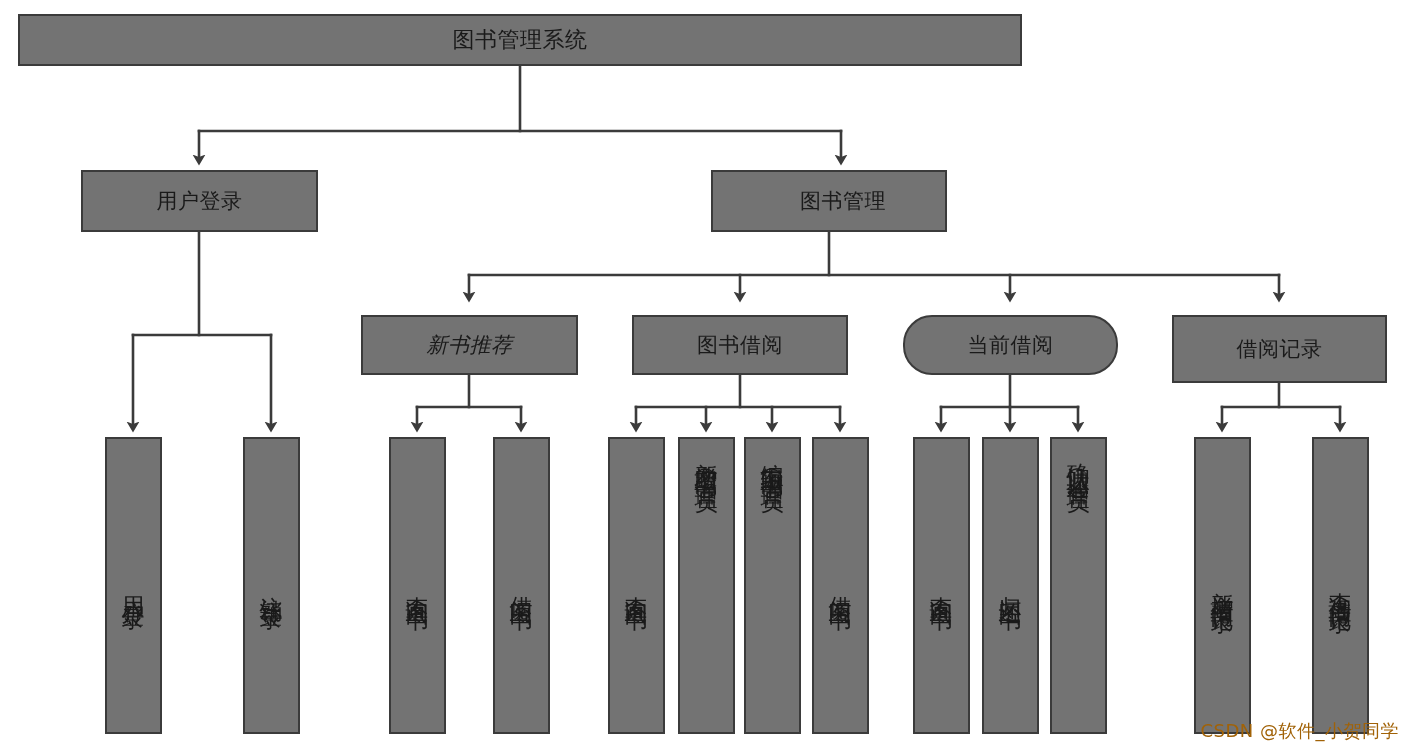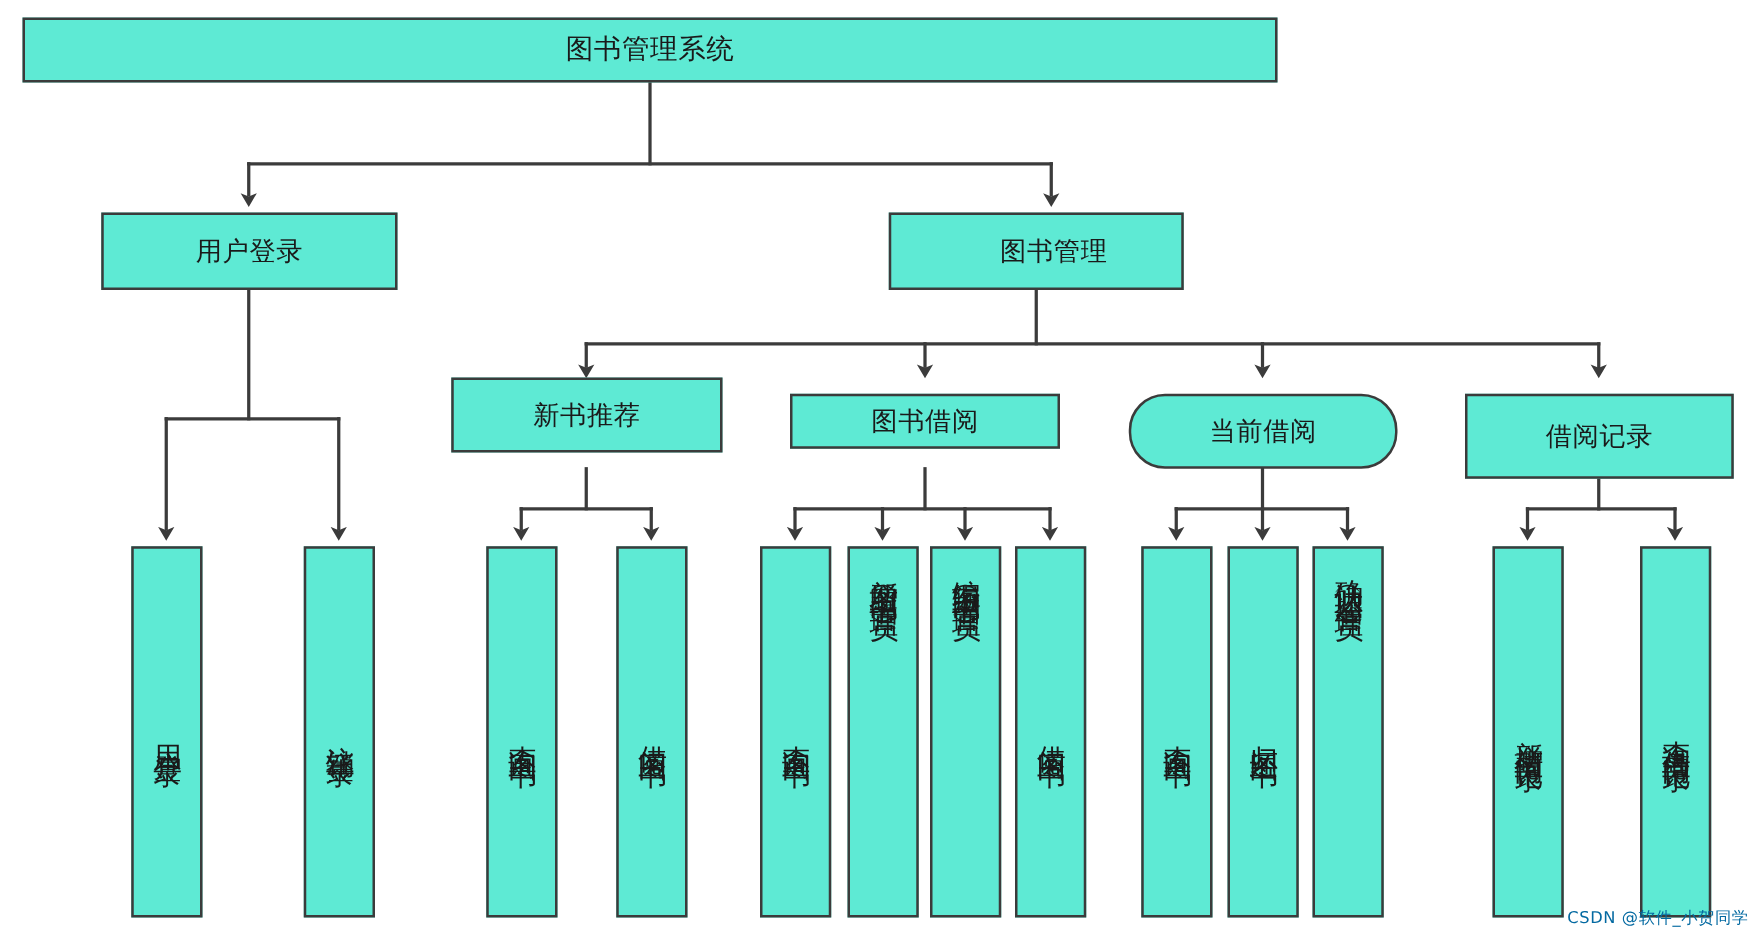--- a/index.html
+++ b/index.html
@@ -9,21 +9,21 @@
     background:#ffffff;
     font-family:"DejaVu Sans","Liberation Sans",sans-serif;
     overflow:hidden;
   }
   #canvas{position:relative;width:1405px;height:747px;}
   svg#edges{position:absolute;left:0;top:0;width:1405px;height:747px;}
 
   .node{
     position:absolute;
     box-sizing:border-box;
-    background:#5eead4;
+    background:#737373;
     border:2.5px solid #3b3b3b;
     display:flex;
     align-items:center;
     justify-content:center;
     color:#1a1a1a;
   }
   .node .lbl{
     display:block;
     text-align:center;
     line-height:1.18;
@@ -46,22 +46,22 @@
     line-height:1.05;
     letter-spacing:4px;
     white-space:nowrap;
   }
   
   .n-leaf.center{align-items:center;padding-top:0;}
 
   .watermark{
     position:absolute;
     right:6px;bottom:4px;
-    font-size:13px;
-    color:#0369a1;
+    font-size:18px;
+    color:#a16207;
     letter-spacing:0.5px;
     white-space:nowrap;
     pointer-events:none;
   }
 </style>
 </head>
 <body>
 
 <div id="canvas">
 
@@ -119,24 +119,24 @@
     <span class="lbl">图书管理系统</span>
   </div>
 
   <div class="node n-l2" style="left:81px;top:170px;width:237px;height:62px;">
     <span class="lbl">用户登录</span>
   </div>
   <div class="node n-l2" style="left:711px;top:170px;width:236px;height:62px;padding-left:28px;">
     <span class="lbl">图书管理</span>
   </div>
 
-  <div class="node n-l3" style="left:361px;top:302px;width:217px;height:60px;">
+  <div class="node n-l3" style="left:361px;top:315px;width:217px;height:60px;font-style:italic;">
     <span class="lbl">新书推荐</span>
   </div>
-  <div class="node n-l3" style="left:632px;top:315px;width:216px;height:44px;">
+  <div class="node n-l3" style="left:632px;top:315px;width:216px;height:60px;">
     <span class="lbl">图书借阅</span>
   </div>
   <div class="node n-l3" style="left:903px;top:315px;width:215px;height:60px;border-radius:29px;">
     <span class="lbl">当前借阅</span>
   </div>
   <div class="node n-l3" style="left:1172px;top:315px;width:215px;height:68px;">
     <span class="lbl">借阅记录</span>
   </div>
 
   <div class="node n-leaf center" style="left:105px;top:437px;width:57px;height:297px;">

